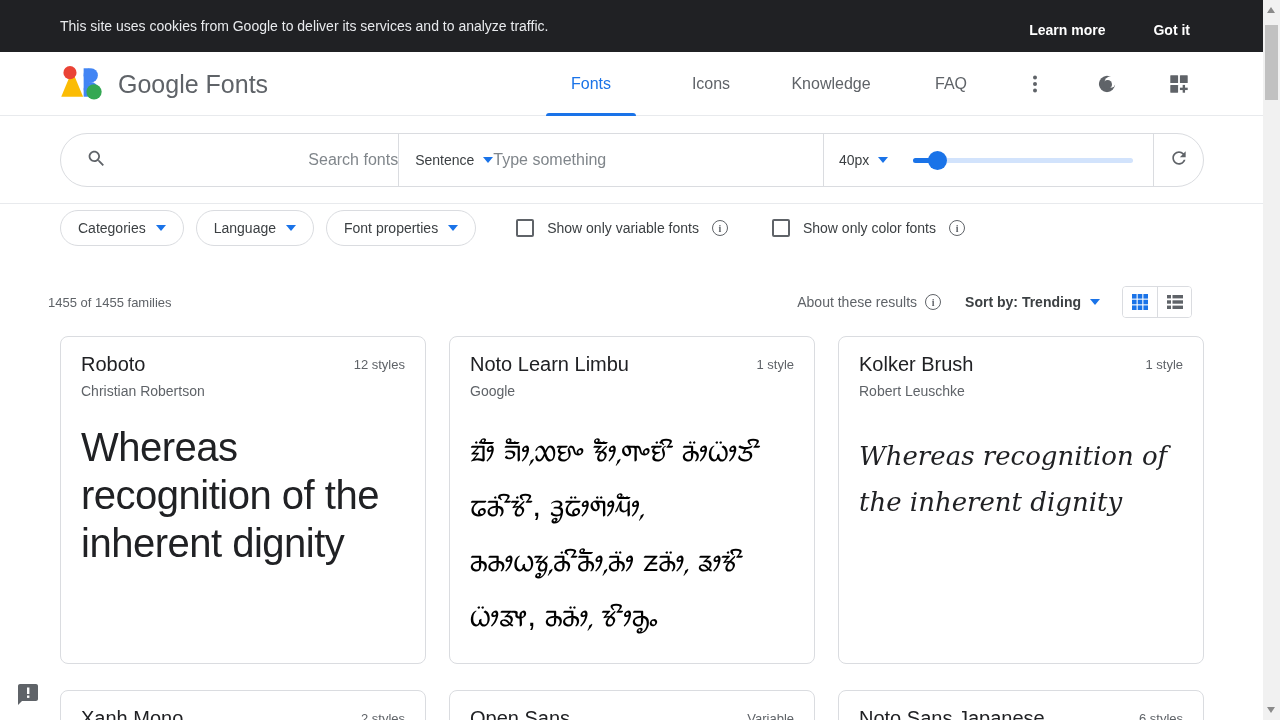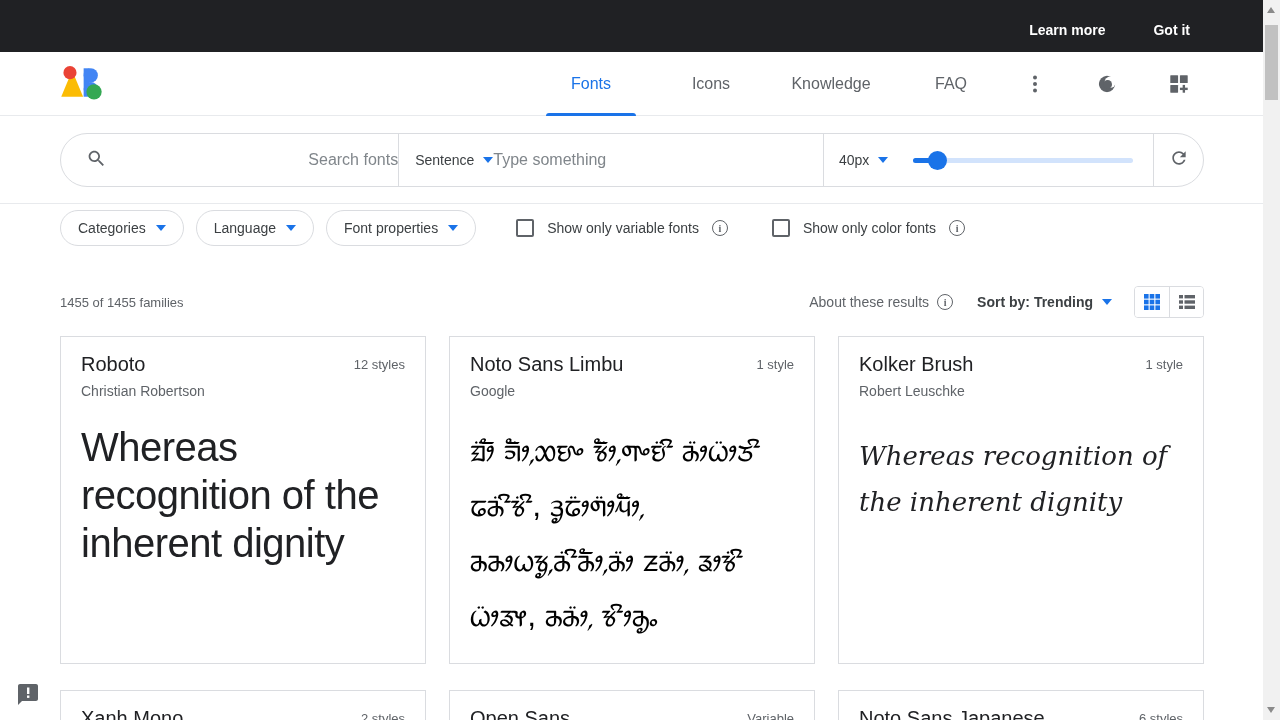--- a/index.html
+++ b/index.html
@@ -58,40 +58,40 @@
   
   .filters { position:absolute; top:210px; left:60px; height:36px; display:flex; align-items:center; }
   .chip { height:36px; border:1px solid #dadce0; border-radius:18px; display:flex; align-items:center;
     gap:10px; padding:11px 17px; margin-right:12px; font-size:14px; color:#3c4043; cursor:pointer; background:#fff; }
   .check-group { display:flex; align-items:center; gap:13px; margin-left:28px; cursor:pointer; }
   .check-group.second { margin-left:44px; }
   .checkbox { width:18px; height:18px; border:2px solid #5f6368; border-radius:2px; background:#fff; }
   .check-label { font-size:14px; color:#3c4043; }
 
   
-  .results-bar { position:absolute; top:286px; left:60px; width:1144px; height:32px;
+  .results-bar { position:absolute; top:286px; left:48px; width:1144px; height:32px;
     display:flex; align-items:center;justify-content:flex-end; }
   .result-count { font-size:13px; color:#5f6368; }
   .about { margin-left:auto; display:flex; align-items:center; gap:8px; font-size:14px; color:#5f6368; cursor:pointer; }
   .sort { display:flex; align-items:center; gap:9px; margin-left:24px; margin-right:22px;
     font-size:14px; color:#3c4043; font-weight:700; cursor:pointer; }
   .view-toggle { display:flex; height:32px; border:1px solid #dadce0; border-radius:4px; overflow:hidden; }
   .vt-btn { width:34px; display:flex; align-items:center; justify-content:center; cursor:pointer; background:#fff; }
   .vt-btn + .vt-btn { border-left:1px solid #dadce0; }
 
   
   .info-icon { width:16px; height:16px; border:1.5px solid #5f6368; border-radius:50%;
     display:inline-flex; align-items:center; justify-content:center; font-size:10px; font-weight:700;
     color:#5f6368; font-family:"Liberation Serif", serif; flex:none; }
 
   
   .cards-row { position:absolute; left:60px; width:1144px; display:flex; gap:23px; }
   .row-1 { top:336px; }
   .row-2 { top:690px; }
-  .card { width:366px; background:#fff; border:1px solid #dadce0; border-radius:0;
+  .card { width:366px; background:#fff; border:1px solid #dadce0; border-radius:8px;
     padding:16px 20px; cursor:pointer; }
   .row-1 .card { height:328px; }
   .row-2 .card { height:300px; }
   .card-head { display:flex; align-items:flex-start; }
   .card-title { font-size:20px; color:#202124; }
   .card-styles { margin-left:auto; font-size:13px; color:#5f6368; padding-top:4px; }
   .card-designer { font-size:14px; color:#5f6368; margin-top:7px; }
   .card-sample { margin-top:24px; overflow:hidden; }
   .sample-roboto { font-size:40px; line-height:48px; color:#202124; letter-spacing:-0.5px; }
   .sample-limbu { font-size:32px; line-height:55px; color:#000000; word-break:break-word; }
@@ -108,38 +108,40 @@
   .sb-arrow.up { top:7px; border-bottom:6px solid #8a8a8a; }
   .sb-arrow.down { bottom:7px; border-top:6px solid #8a8a8a; }
   .sb-thumb { position:absolute; top:25px; left:2px; width:13px; height:75px; background:#c1c1c1; }
 </style>
 </head>
 <body>
 
 <div class="page">
 
   <div class="cookie-banner">
+    <span class="cookie-msg">This site uses cookies from Google to deliver its services and to analyze traffic.</span>
     <div class="cookie-actions">
       <span class="cookie-btn">Learn more</span>
       <span class="cookie-btn">Got it</span>
     </div>
   </div>
 
   <div class="header">
     <div class="logo">
       <span>
         <svg width="44" height="35" viewBox="0 0 40 32">
           <polygon points="1,29 11,5 21,29" fill="#fbbc04"></polygon>
           <circle cx="9" cy="7" r="6" fill="#ea4335"></circle>
           <rect x="21.5" y="3" width="5.5" height="26" fill="#4285f4"></rect>
           <circle cx="28" cy="9.5" r="6.5" fill="#4285f4"></circle>
           <circle cx="28" cy="22" r="6.5" fill="#4285f4"></circle>
           <circle cx="31" cy="24.5" r="7" fill="#34a853"></circle>
         </svg>
       </span>
+      <span class="logo-word">Google Fonts</span>
     </div>
     <div class="nav">
       <div class="tab active">
           <span>Fonts</span>
         </div>
       <div class="tab">
           <span>Icons</span>
         </div>
       <div class="tab">
           <span>Knowledge</span>
@@ -282,21 +284,21 @@
     <div class="card">
       <div class="card-head">
         <span class="card-title">Roboto</span>
         <span class="card-styles">12 styles</span>
       </div>
       <div class="card-designer">Christian Robertson</div>
       <div class="card-sample sample-roboto">Whereas recognition of the inherent dignity</div>
     </div>
     <div class="card">
       <div class="card-head">
-        <span class="card-title">Noto Sans Limbu</span>
+        <span class="card-title">Noto Learn Limbu</span>
         <span class="card-styles">1 style</span>
       </div>
       <div class="card-designer">Google</div>
       <div class="card-sample sample-limbu">ᤀ᤺ᤣᤠ ᤈ᤺ᤥ᤹ᤑᤎᤴ ᤃ᤺ᤥ᤹ᤛᤴᤎ᤺ᤡ ᤌ᤺ᤣᤐ᤺ᤣᤍᤡ ᤒᤌ᤺ᤡᤃ᤺ᤡ, ᤋᤢᤒ᤺ᤣᤛ᤺ᤣᤘ᤺ᤥ᤹ ᤌᤌᤣᤐᤃᤢ᤹ᤌ᤺ᤡᤌᤥ᤹ᤌ᤺ᤣ ᤏᤌ᤺ᤣ᤹ ᤕᤣᤃ᤺ᤡ ᤐ᤺ᤣᤕᤶ, ᤌᤌ᤺ᤣ᤹ ᤃᤡᤣᤌᤢᤱ</div>
     </div>
     <div class="card">
       <div class="card-head">
         <span class="card-title">Kolker Brush</span>
         <span class="card-styles">1 style</span>
       </div>

